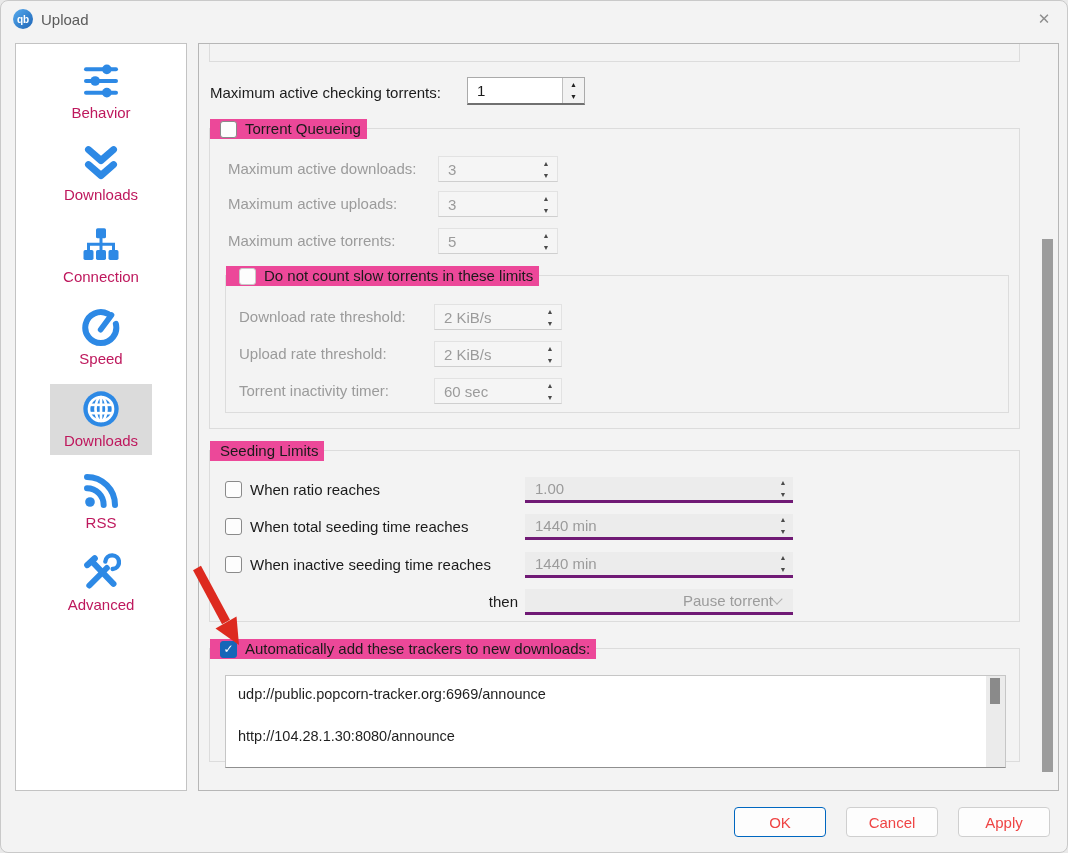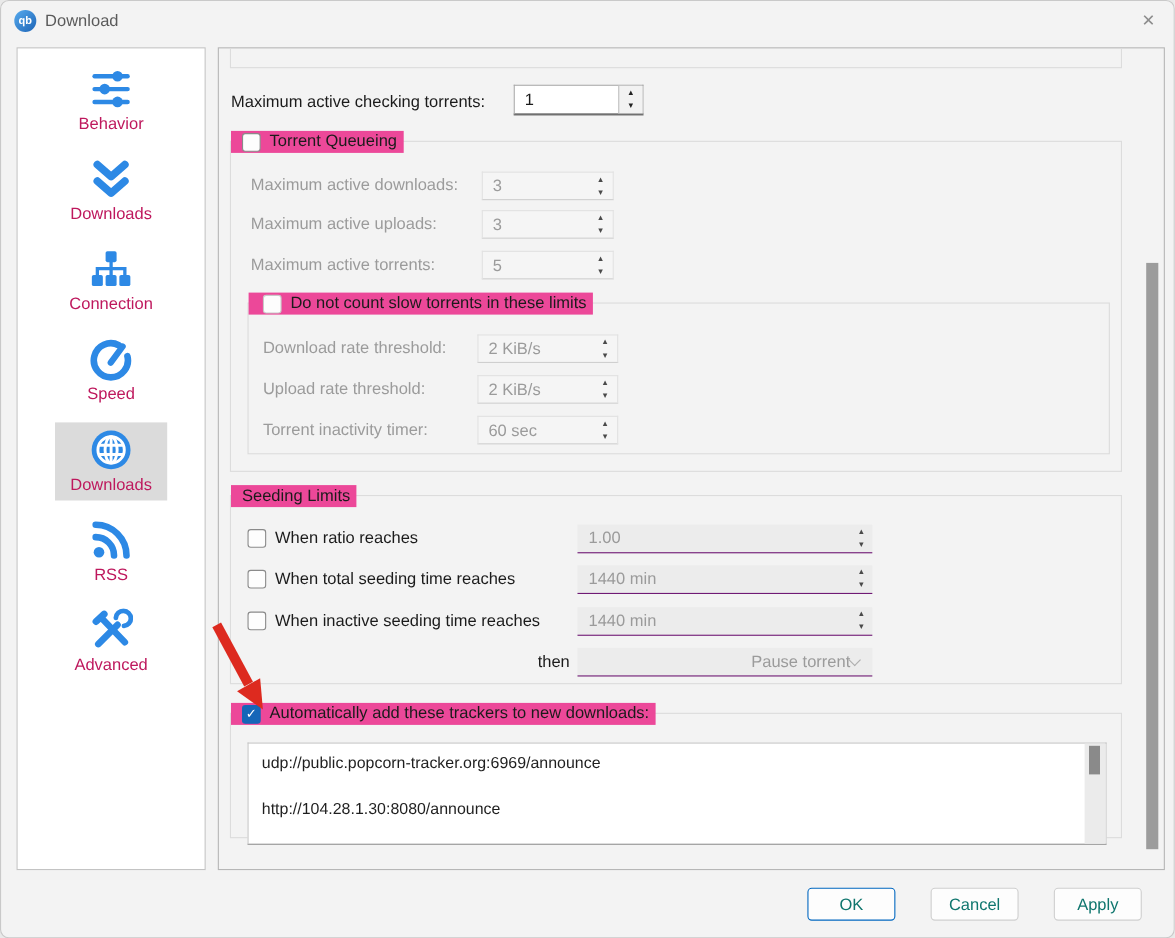--- a/index.html
+++ b/index.html
@@ -58,54 +58,54 @@
   .spin .spin-val { flex:1; display:flex; align-items:center; padding-left:9px;
     color:#9b9b9b; overflow:hidden; white-space:nowrap; }
   .spin .spin-btns { width:22px; display:flex; flex-direction:column; }
   .spin .spin-btns span { flex:1; display:grid; place-items:center;
     font-size:7px; color:#4a4a4a; }
   .spin.enabled { background:#ffffff; border:1px solid #aaaaaa; border-bottom:2px solid #707070; }
   .spin.enabled .spin-val { color:#1b1b1b; }
   .spin.enabled .spin-btns { border-left:1px solid #c0c0c0; background:#f2f2f2; }
   .spin.enabled .spin-btns span { color:#222; }
   
-  .ffield { position:absolute; background:#ececec; border-bottom:1px solid #701a75;
+  .ffield { position:absolute; background:#ececec; border-bottom:3px solid #701a75;
     display:flex; align-items:center; }
   .ffield .fval { flex:1; padding-left:10px; color:#9b9b9b; white-space:nowrap; }
   .ffield .spin-btns { width:20px; height:100%; display:flex; flex-direction:column; }
   .ffield .spin-btns span { flex:1; display:grid; place-items:center; font-size:7px; color:#4a4a4a; }
   .chev { width:8px; height:8px; border-right:1.6px solid #aeaeae; border-bottom:1.6px solid #aeaeae;
     transform:rotate(45deg); margin-right:12px; margin-top:-4px; }
   
   .tracker-box { position:absolute; background:#ffffff; border:1px solid #c6c6c6;
     border-bottom-color:#8f8f8f; display:flex; }
   .tracker-text { flex:1; padding:8px 12px; font-size:14.5px; color:#1f1f1f; line-height:21px; }
   .tracker-text div { white-space:nowrap; overflow:hidden; }
   .tracker-scroll { width:19px; background:#ebebeb; position:relative; }
   .tracker-thumb { position:absolute; left:4px; top:2px; width:10px; height:26px; background:#8a8a8a; }
   
   .main-thumb { position:absolute; left:843px; top:195px; width:11px; height:533px;
     background:#9c9c9c; }
   
   .arrow-overlay { position:absolute; left:185px; top:560px; width:70px; height:95px; pointer-events:none; }
   
-  .btn { position:absolute; top:806px; width:80px; height:30px;
+  .btn { position:absolute; top:806px; width:92px; height:30px;
     background:#fdfdfd; border:1px solid #cfcfcf; border-radius:4px;
-    font-size:15px; color:#0f766e; display:grid; place-items:center;
+    font-size:15px; color:#ef4444; display:grid; place-items:center;
     font-family:inherit; }
   .btn.default { border:1px solid #0067c0; }
 </style>
 </head>
 <body>
 
 <div class="window">
 
   <div class="titlebar">
     <span class="logo">qb</span>
-    <span class="title-text">Download</span>
+    <span class="title-text">Upload</span>
     <span class="close-btn">✕</span>
   </div>
 
   <div class="sidebar">
 
     <div class="side-item">
       <svg viewBox="0 0 24 24">
         <g stroke="#2d89e5" stroke-width="2.4" stroke-linecap="round">
           <line x1="3" y1="5" x2="21" y2="5"></line>
             <line x1="3" y1="12" x2="21" y2="12"></line>

